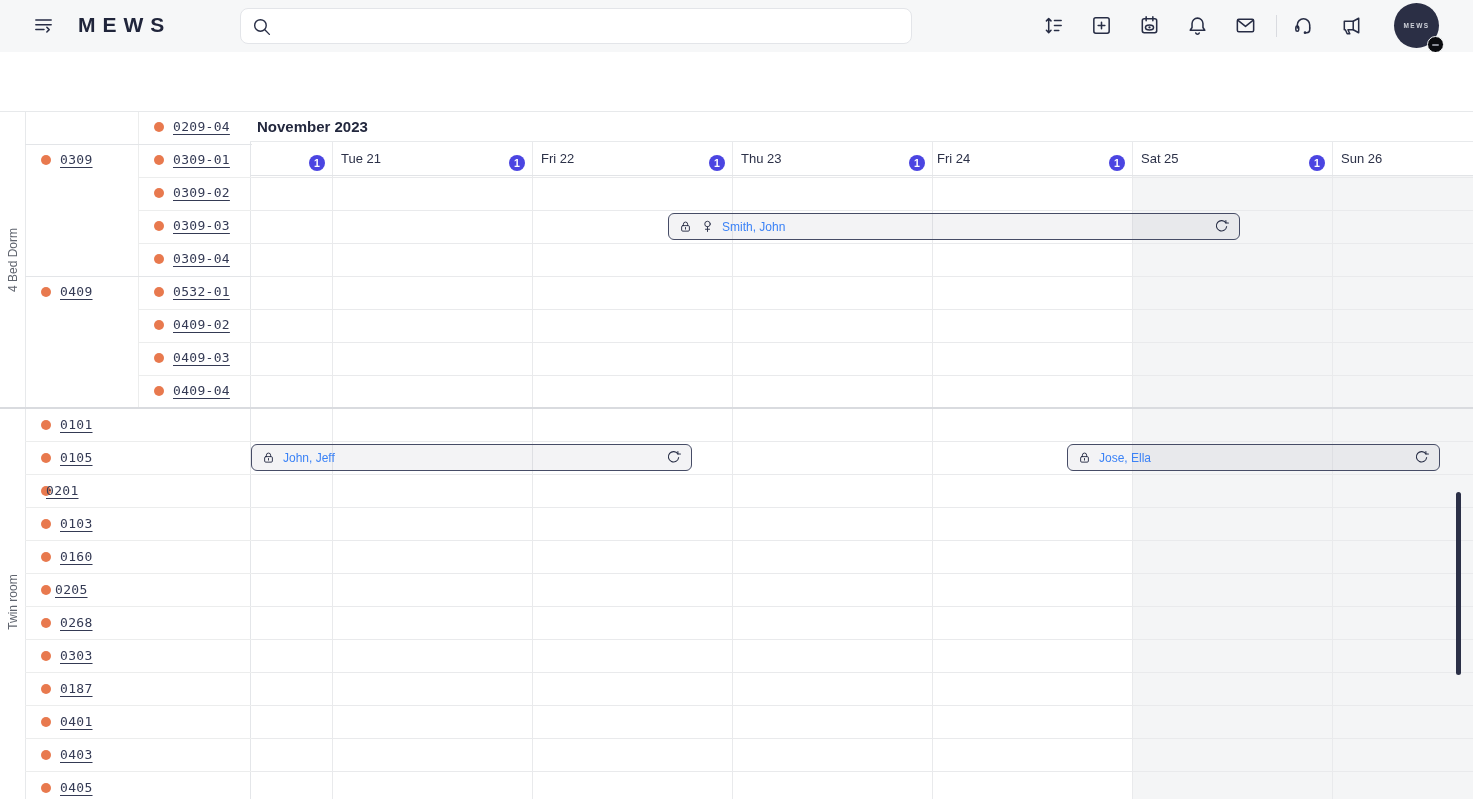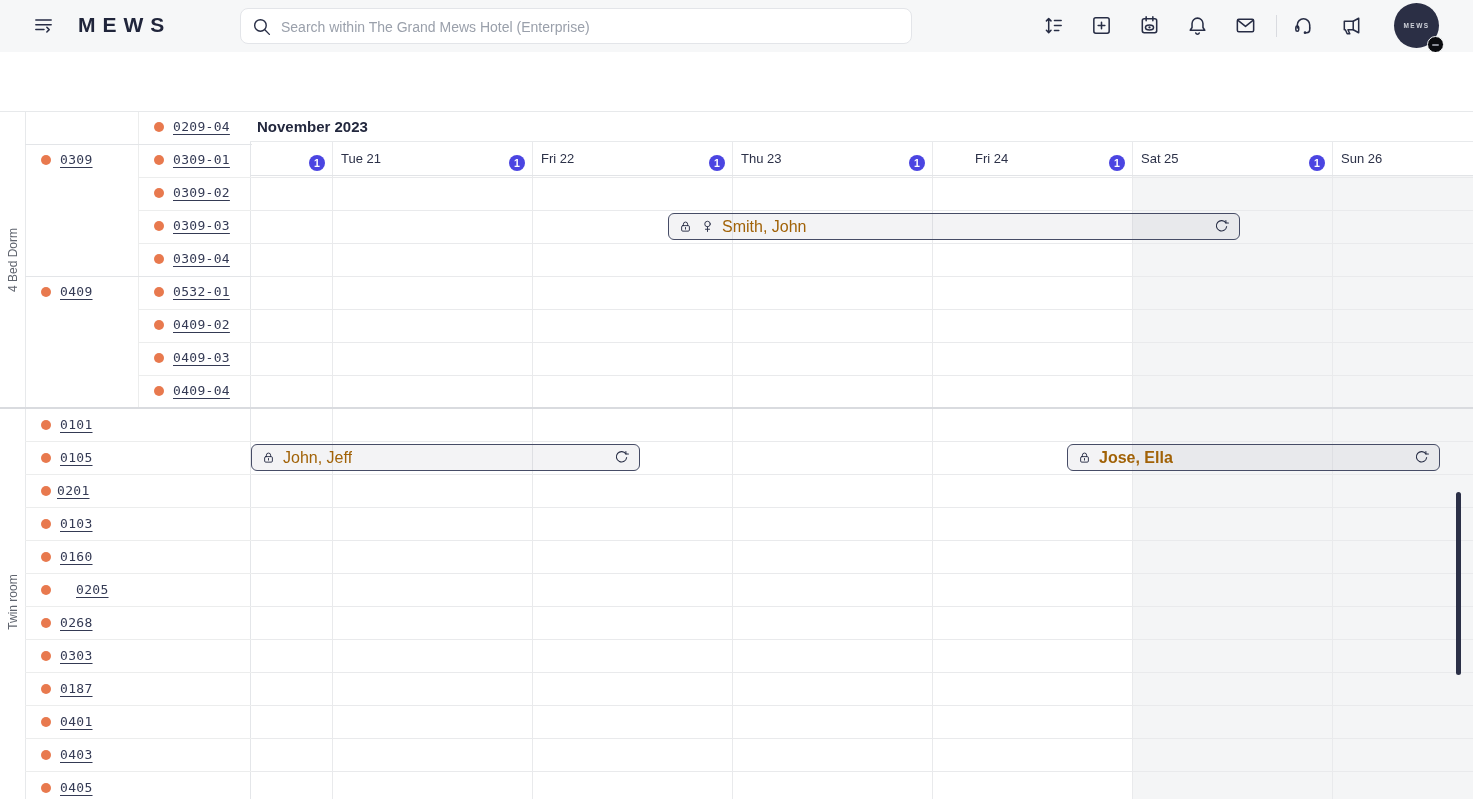--- a/index.html
+++ b/index.html
@@ -31,21 +31,21 @@
   .drop{position:absolute;top:73px;display:flex;align-items:center;gap:5px;background:none;border:none;font-family:"Liberation Sans",sans-serif;font-size:14.5px;color:#23283e;cursor:pointer;padding:0;}
   
   .timeline{position:absolute;left:0;top:112px;width:1473px;height:687px;background:#fff;overflow:hidden;}
   .room{font-family:"DejaVu Sans Mono","Liberation Mono",monospace;font-size:13px;font-weight:500;color:#343a54;text-decoration:underline;text-underline-offset:2.5px;letter-spacing:.3px;cursor:pointer;}
   .dot{position:absolute;width:10px;height:10px;border-radius:50%;}
   .vlabel{position:absolute;transform:translate(-50%,-50%) rotate(-90deg);font-size:12px;color:#5f646e;white-space:nowrap;}
   .mh{position:absolute;left:250px;top:0;width:1223px;height:30px;line-height:30px;padding-left:7px;font-size:15px;font-weight:600;color:#23283e;background:#fff;box-sizing:border-box;}
   .daylbl{position:absolute;top:30px;height:34px;line-height:34px;font-size:13px;font-weight:500;color:#2c3148;}
   .badge{position:absolute;top:43px;width:16px;height:16px;border-radius:50%;color:#fff;font-size:10.5px;font-weight:700;text-align:center;line-height:16px;}
   .resv{position:absolute;height:27px;background:rgba(39,44,66,0.055);border:1px solid #464c66;border-radius:6px;display:flex;align-items:center;gap:7px;padding:0 9px;box-sizing:border-box;cursor:pointer;}
-  .resv .nm{font-size:16px;color:#a16207;white-space:nowrap;overflow:hidden;}
+  .resv .nm{font-size:12px;color:#3b82f6;white-space:nowrap;overflow:hidden;}
   .resv .rf{margin-left:auto;}
   .hl{position:absolute;background:#e9eaec;height:1px;}
   .vl{position:absolute;background:#e9eaec;width:1px;}
   .scrollbar{position:absolute;left:1456px;top:380px;width:5px;height:183px;background:#2b3047;border-radius:3px;cursor:pointer;}
 </style>
 </head>
 <body>
 
 <div class="app">
 
@@ -55,21 +55,20 @@
             <path d="m15.5 13.9 2.4 2.4-2.4 2.4"></path>
           </svg></span></button>
     <div class="logo a" style="left:78px;top:13px;">MEWS</div>
     <div class="gsearch">
       <span class="a" style="left:10px;top:7px;" id="ic-gsearch">
           <svg width="21" height="21" viewBox="0 0 24 24" fill="none" stroke="#272d45" stroke-width="1.6" stroke-linecap="round" stroke-linejoin="round">
             <circle cx="10.8" cy="10.8" r="6.6"></circle>
             <path d="M15.8 15.8 21 21"></path>
           </svg>
         </span>
-      <input type="text" placeholder="Search within The Grand Mews Hotel (Enterprise)" style="">
     </div>
     <div id="topbar-icons">
         <button class="icon-btn a" style="left: 1042px; top: 14px;">
           <svg width="23" height="23" viewBox="0 0 24 24" fill="none" stroke="#272d45" stroke-width="1.6" stroke-linecap="round" stroke-linejoin="round">
             <path d="M7 4.8v14.4M4.6 7.2 7 4.8l2.4 2.4M4.6 17 7 19.4 9.4 17"></path>
             <path d="M13 6.8h7M13 12h7M13 17.2h4.5"></path>
           </svg>
         </button>
         <button class="icon-btn a" style="left: 1090px; top: 14px;">
           <svg width="23" height="23" viewBox="0 0 24 24" fill="none" stroke="#272d45" stroke-width="1.6" stroke-linecap="round" stroke-linejoin="round">
@@ -251,21 +250,21 @@
       <div class="a" style="left: 0px; top: 295px; width: 1473px; height: 2px; background: rgb(217, 219, 223);"></div>
       <div class="mh">November 2023</div>
       <div class="hl" style="left: 250px; top: 29px; width: 1223px; background: rgb(232, 234, 236);"></div>
       <div class="badge" style="left: 309px; background: rgb(75, 69, 225);">1</div>
       <div class="daylbl" style="left: 341px;">Tue 21</div>
       <div class="badge" style="left: 509px; background: rgb(75, 69, 225);">1</div>
       <div class="daylbl" style="left: 541px;">Fri 22</div>
       <div class="badge" style="left: 709px; background: rgb(75, 69, 225);">1</div>
       <div class="daylbl" style="left: 741px;">Thu 23</div>
       <div class="badge" style="left: 909px; background: rgb(75, 69, 225);">1</div>
-      <div class="daylbl" style="left: 975px;">Fri 24</div>
+      <div class="daylbl" style="left: 937px;">Fri 24</div>
       <div class="badge" style="left: 1109px; background: rgb(75, 69, 225);">1</div>
       <div class="daylbl" style="left: 1141px;">Sat 25</div>
       <div class="badge" style="left: 1309px; background: rgb(75, 69, 225);">1</div>
       <div class="daylbl" style="left: 1341px;">Sun 26</div>
       <div class="hl" style="left: 250px; top: 63px; width: 1223px; background: rgb(226, 228, 231);"></div>
       <div class="vlabel" style="left: 13px; top: 148px;">4 Bed Dorm</div>
       <div class="vlabel" style="left: 13px; top: 490px;">Twin room</div>
       <div class="dot" style="left: 154px; top: 10px; background: rgb(232, 121, 78);"></div>
       <a class="room a" style="left: 173px; top: 7px;">0209-04</a>
       <div class="dot" style="left: 41px; top: 43px; background: rgb(232, 121, 78);"></div>
@@ -286,27 +285,27 @@
       <a class="room a" style="left: 173px; top: 205px;">0409-02</a>
       <div class="dot" style="left: 154px; top: 241px; background: rgb(232, 121, 78);"></div>
       <a class="room a" style="left: 173px; top: 238px;">0409-03</a>
       <div class="dot" style="left: 154px; top: 274px; background: rgb(232, 121, 78);"></div>
       <a class="room a" style="left: 173px; top: 271px;">0409-04</a>
       <div class="dot" style="left: 41px; top: 308px; background: rgb(232, 121, 78);"></div>
       <a class="room a" style="left: 60px; top: 305px;">0101</a>
       <div class="dot" style="left: 41px; top: 341px; background: rgb(232, 121, 78);"></div>
       <a class="room a" style="left: 60px; top: 338px;">0105</a>
       <div class="dot" style="left: 41px; top: 374px; background: rgb(232, 121, 78);"></div>
-      <a class="room a" style="left: 57px; top: 371px;">0201</a>
+      <a class="room a" style="left: 46px; top: 371px;">0201</a>
       <div class="dot" style="left: 41px; top: 407px; background: rgb(232, 121, 78);"></div>
       <a class="room a" style="left: 60px; top: 404px;">0103</a>
       <div class="dot" style="left: 41px; top: 440px; background: rgb(232, 121, 78);"></div>
       <a class="room a" style="left: 60px; top: 437px;">0160</a>
       <div class="dot" style="left: 41px; top: 473px; background: rgb(232, 121, 78);"></div>
-      <a class="room a" style="left: 76px; top: 470px;">0205</a>
+      <a class="room a" style="left: 55px; top: 470px;">0205</a>
       <div class="dot" style="left: 41px; top: 506px; background: rgb(232, 121, 78);"></div>
       <a class="room a" style="left: 60px; top: 503px;">0268</a>
       <div class="dot" style="left: 41px; top: 539px; background: rgb(232, 121, 78);"></div>
       <a class="room a" style="left: 60px; top: 536px;">0303</a>
       <div class="dot" style="left: 41px; top: 572px; background: rgb(232, 121, 78);"></div>
       <a class="room a" style="left: 60px; top: 569px;">0187</a>
       <div class="dot" style="left: 41px; top: 605px; background: rgb(232, 121, 78);"></div>
       <a class="room a" style="left: 60px; top: 602px;">0401</a>
       <div class="dot" style="left: 41px; top: 638px; background: rgb(232, 121, 78);"></div>
       <a class="room a" style="left: 60px; top: 635px;">0403</a>
@@ -327,37 +326,37 @@
           </svg>
         </span>
         <span class="nm">Smith, John</span>
         <span class="rf">
           <svg width="17" height="17" viewBox="0 0 24 24" fill="none" stroke="#272d45" stroke-width="1.5" stroke-linecap="round" stroke-linejoin="round">
             <path d="M18.2 7A7.3 7.3 0 1 0 19.3 12"></path>
             <path d="M18.2 3.4v3.6h3.6"></path>
           </svg>
         </span>
       </div>
-      <div class="resv" style="left: 251px; top: 332px; width: 389px;">
+      <div class="resv" style="left: 251px; top: 332px; width: 441px;">
         <span>
           <svg width="15" height="15" viewBox="0 0 24 24" fill="none" stroke="#272d45" stroke-width="1.5" stroke-linecap="round" stroke-linejoin="round">
             <rect x="5.8" y="10.6" width="12.4" height="8.8" rx="1.8"></rect>
             <path d="M8.6 10.6V8.3a3.4 3.4 0 0 1 6.8 0v2.3"></path>
             <path d="M12 13.6v2.6"></path>
           </svg>
         </span>
         <span class="nm">John, Jeff</span>
         <span class="rf">
           <svg width="17" height="17" viewBox="0 0 24 24" fill="none" stroke="#272d45" stroke-width="1.5" stroke-linecap="round" stroke-linejoin="round">
             <path d="M18.2 7A7.3 7.3 0 1 0 19.3 12"></path>
             <path d="M18.2 3.4v3.6h3.6"></path>
           </svg>
         </span>
       </div>
-      <div class="resv" style="left: 1067px; top: 332px; width: 373px; font-weight: bold;">
+      <div class="resv" style="left: 1067px; top: 332px; width: 373px;">
         <span>
           <svg width="15" height="15" viewBox="0 0 24 24" fill="none" stroke="#272d45" stroke-width="1.5" stroke-linecap="round" stroke-linejoin="round">
             <rect x="5.8" y="10.6" width="12.4" height="8.8" rx="1.8"></rect>
             <path d="M8.6 10.6V8.3a3.4 3.4 0 0 1 6.8 0v2.3"></path>
             <path d="M12 13.6v2.6"></path>
           </svg>
         </span>
         <span class="nm">Jose, Ella</span>
         <span class="rf">
           <svg width="17" height="17" viewBox="0 0 24 24" fill="none" stroke="#272d45" stroke-width="1.5" stroke-linecap="round" stroke-linejoin="round">

